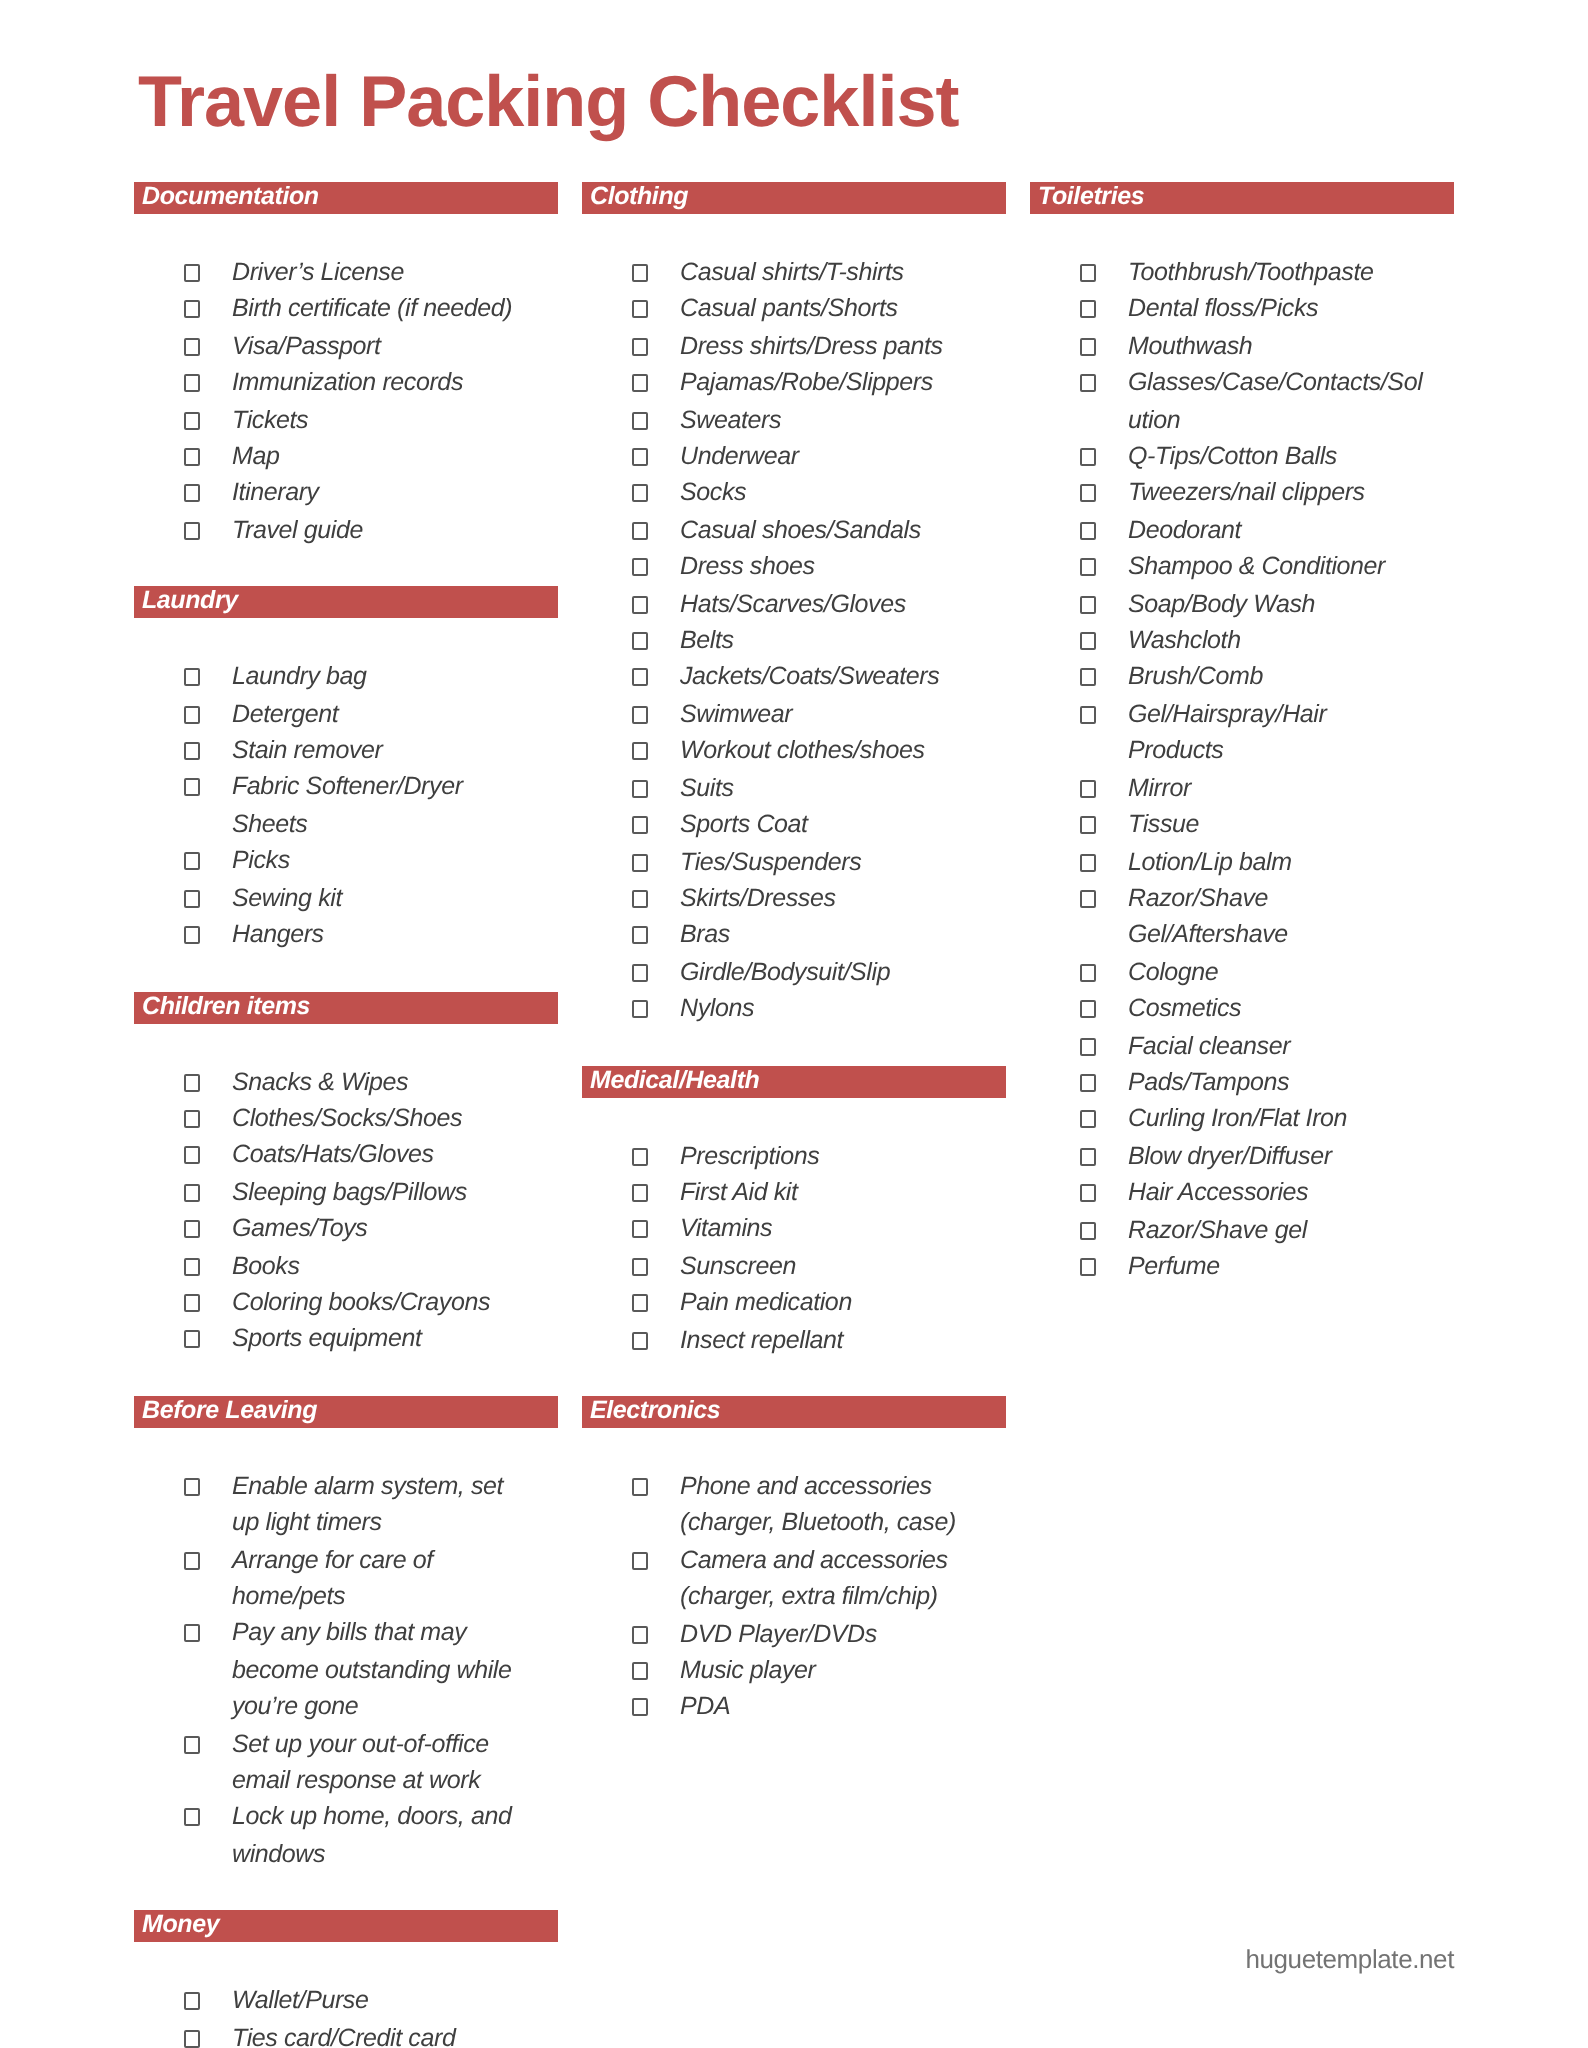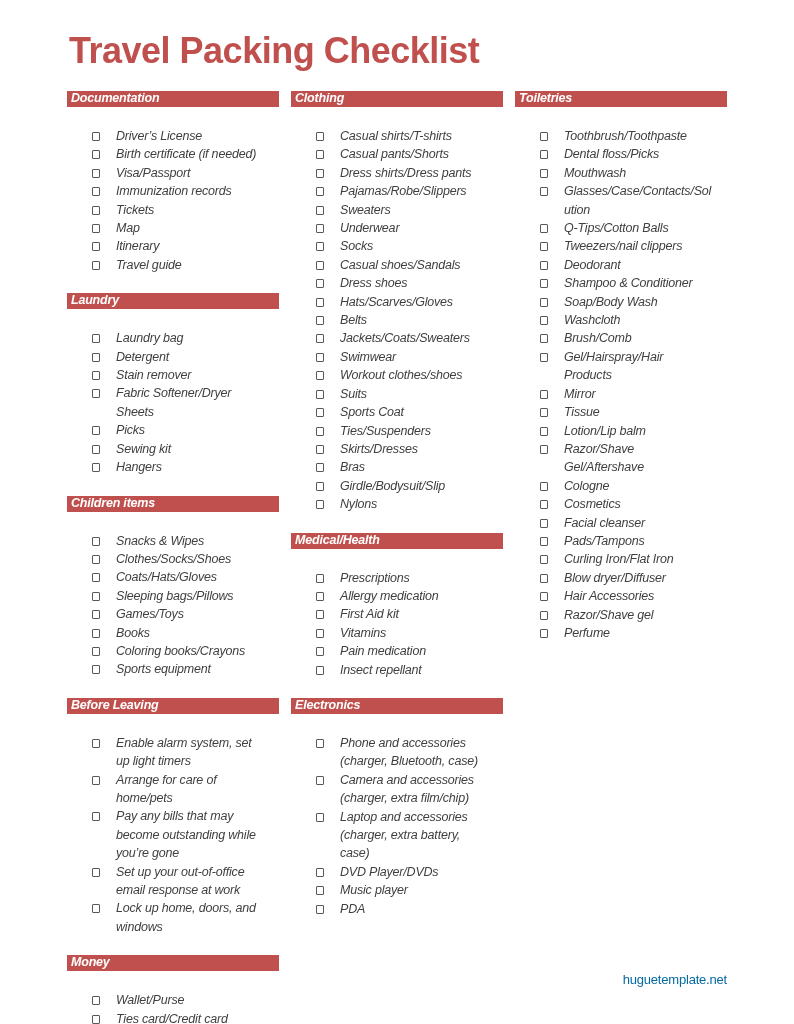--- a/index.html
+++ b/index.html
@@ -41,21 +41,21 @@
   .item-label {
     margin-left: 16px;
     font-size: 12.5px; line-height: 18.4px; letter-spacing: -0.2px;
     color: #3F3F3F;
     white-space: pre-line;
   }
 
   .footer {
     position: absolute; right: 67px; top: 972px;
     font-size: 13px; letter-spacing: -0.2px;
-    color: #0369a1;
+    color: #737373;
   }
 </style>
 </head>
 <body>
 
 <div class="page">
   <div class="doc-title">Travel Packing Checklist</div>
 
   <div class="columns">
     <div class="column">
@@ -312,29 +312,29 @@
         </div>
         <div class="section">
           <div class="section-header">Medical/Health</div>
           <div class="items">
             <div class="item">
               <span class="checkbox"></span>
               <span class="item-label">Prescriptions</span>
             </div>
             <div class="item">
               <span class="checkbox"></span>
-              <span class="item-label">Allergy medication</span>
-            </div>
-            <div class="item">
-              <span class="checkbox"></span>
               <span class="item-label">First Aid kit</span>
             </div>
             <div class="item">
               <span class="checkbox"></span>
               <span class="item-label">Vitamins</span>
+            </div>
+            <div class="item">
+              <span class="checkbox"></span>
+              <span class="item-label">Sunscreen</span>
             </div>
             <div class="item">
               <span class="checkbox"></span>
               <span class="item-label">Pain medication</span>
             </div>
             <div class="item">
               <span class="checkbox"></span>
               <span class="item-label">Insect repellant</span>
             </div>
           </div>
@@ -347,26 +347,20 @@
               <span class="item-label">Phone and accessories
 (charger, Bluetooth, case)</span>
             </div>
             <div class="item">
               <span class="checkbox"></span>
               <span class="item-label">Camera and accessories
 (charger, extra film/chip)</span>
             </div>
             <div class="item">
               <span class="checkbox"></span>
-              <span class="item-label">Laptop and accessories
-(charger, extra battery,
-case)</span>
-            </div>
-            <div class="item">
-              <span class="checkbox"></span>
               <span class="item-label">DVD Player/DVDs</span>
             </div>
             <div class="item">
               <span class="checkbox"></span>
               <span class="item-label">Music player</span>
             </div>
             <div class="item">
               <span class="checkbox"></span>
               <span class="item-label">PDA</span>
             </div>

